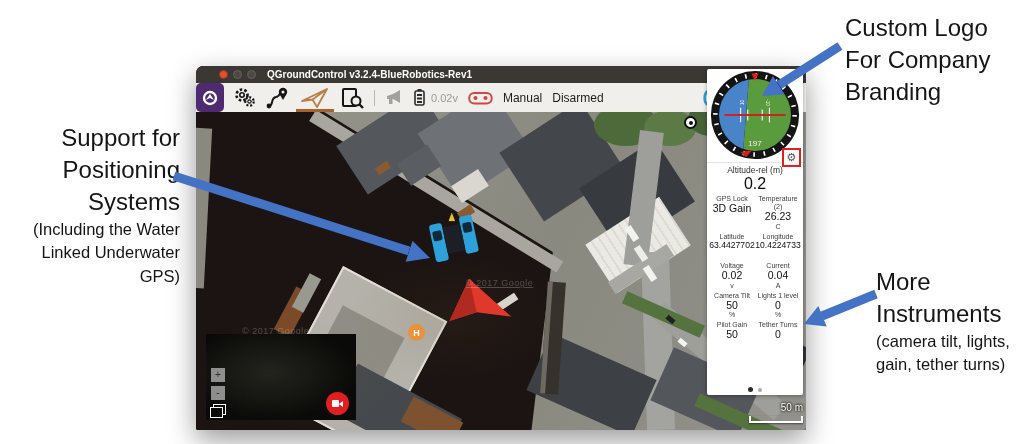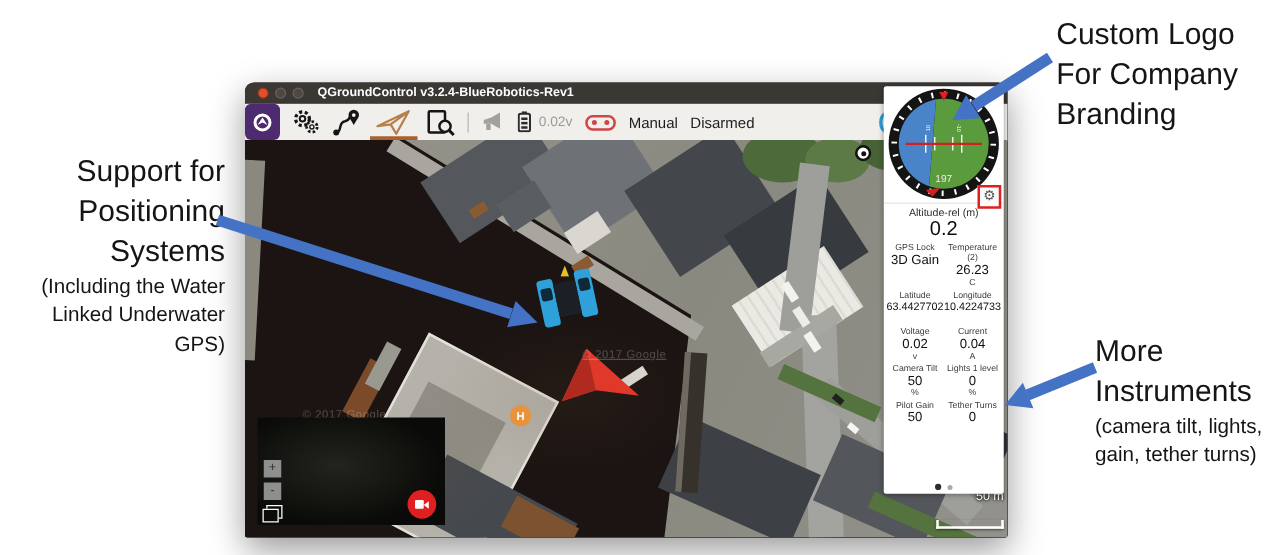--- a/index.html
+++ b/index.html
@@ -10,21 +10,21 @@
   .ann-title{font-size:24px;line-height:1.33;}
   .ann-sub{font-size:16.5px;line-height:1.42;color:#151515;}
   .ann-left{left:6px;top:122px;width:174px;text-align:right;}
   .ann-branding{left:845px;top:12px;width:175px;text-align:left;}
   .ann-more{left:876px;top:266px;width:150px;text-align:left;}
   .arrows{position:absolute;left:0;top:0;width:1024px;height:444px;z-index:60;pointer-events:none;}
   
   .window{position:absolute;left:196px;top:66px;width:610px;height:364px;z-index:10;
           border-radius:7px 7px 2px 2px;box-shadow:0 10px 28px rgba(0,0,0,.4);overflow:hidden;background:#000;}
   .titlebar{position:absolute;left:0;top:0;right:0;height:17px;background:#3b3733;
-            display:flex;align-items:center;padding-left:10px;gap:5px;border-radius:7px 7px 0 0;}
+            display:flex;align-items:center;padding-left:23px;gap:5px;border-radius:7px 7px 0 0;}
   .wbtn{width:9px;height:9px;border-radius:50%;}
   .wbtn.close{background:#e0502f;border:1px solid #9c3518;box-sizing:border-box;}
   .wbtn.gray{background:#4d4843;border:1px solid #66615b;box-sizing:border-box;}
   .wtitle{color:#fdfdfd;font-size:10px;font-weight:bold;margin-left:6px;white-space:nowrap;}
   .toolbar{position:absolute;left:0;top:17px;right:0;height:29px;background:#f0efec;
            border-bottom:1px solid #c6c4c0;display:flex;align-items:center;gap:10px;}
   .qgcbtn{width:28px;height:29px;background:#4e2a70;border-radius:5px;flex:0 0 auto;
           display:grid;place-items:center;}
   .tool-underline{position:absolute;left:100px;bottom:0;width:38px;height:3px;background:#a9622d;}
   .tsep{width:1px;height:16px;background:#b9b7b3;}
@@ -51,21 +51,21 @@
   .layersicon{position:absolute;left:4px;bottom:3px;width:16px;height:13px;}
   .layersicon .r1,.layersicon .r2{position:absolute;width:11px;height:9px;border:1.5px solid #fff;background:transparent;}
   .layersicon .r1{left:3px;top:0;} .layersicon .r2{left:0;top:3px;background:#0a0a08;}
   .rec{position:absolute;right:7px;bottom:5px;width:23px;height:23px;border-radius:50%;background:#e02020;
        display:grid;place-items:center;}
   .camglyph{position:relative;width:11px;height:7px;}
   .camglyph::before{content:"";position:absolute;left:0;top:0;width:7px;height:7px;background:#fff;border-radius:1px;}
   .camglyph::after{content:"";position:absolute;right:0;top:0.5px;border-top:3px solid transparent;
        border-bottom:3px solid transparent;border-right:4px solid #fff;}
   .scale{position:absolute;right:3px;bottom:7px;width:54px;text-align:right;}
-  .scaletxt{color:#fff;font-size:10px;text-shadow:0 0 3px #000,0 0 2px #000;margin-bottom:13px;}
+  .scaletxt{color:#fff;font-size:10px;text-shadow:0 0 3px #000,0 0 2px #000;margin-bottom:3px;}
   .scalebar{height:5px;border-left:2px solid #fff;border-right:2px solid #fff;border-bottom:2px solid #fff;
             box-shadow:0 1px 2px rgba(0,0,0,.5);}
   
   .panel{position:absolute;left:511px;top:3px;width:96px;height:326px;background:#fff;border-radius:2px;
          box-shadow:0 1px 4px rgba(0,0,0,.35);overflow:hidden;}
   .attwrap{position:relative;height:92px;}
   .gearbox{position:absolute;right:2px;top:78px;width:15px;height:15px;border:2px solid #e02020;background:#fafafa;
            display:grid;place-items:center;font-size:11px;color:#555;line-height:1;}
   .altblock{border-top:1px solid #e3e3e3;text-align:center;padding-top:2px;}
   .altlabel{font-size:8.5px;color:#2e2e2e;}

